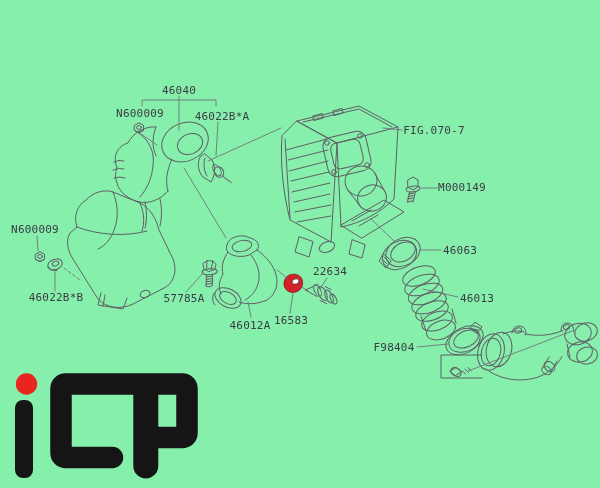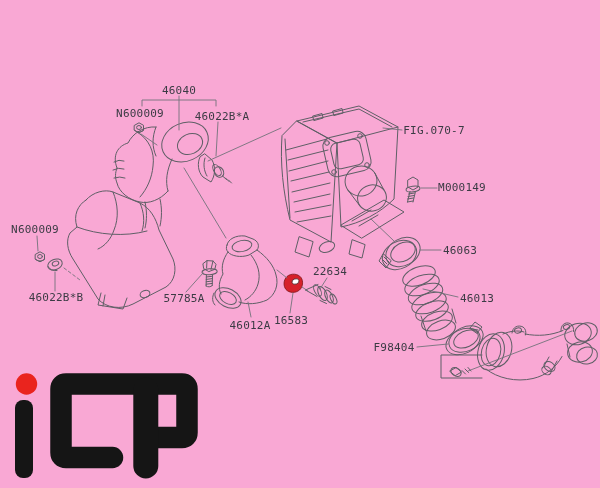--- a/index.html
+++ b/index.html
@@ -1,16 +1,16 @@
 <!DOCTYPE html>
 <html><head>
 <meta charset="utf-8">
 <style>
   html,body{margin:0;padding:0;background:#ffffff;}
-  .canvas{position:relative;width:600px;height:488px;background:#f9a8d4;overflow:hidden;
+  .canvas{position:relative;width:600px;height:488px;background:#86efac;overflow:hidden;
           font-family:"DejaVu Sans Mono", monospace;}
   svg{display:block}
   .art path,.art ellipse,.art rect,.art circle,.art polyline{
       fill:none;stroke:#5f5f66;stroke-width:1;stroke-linecap:round;stroke-linejoin:round;}
   .leader{fill:none;stroke:#73737a;stroke-width:0.9;stroke-linecap:round;}
   .dashed{stroke-dasharray:3 2.5;}
   .label{font:11px "DejaVu Sans Mono", monospace;fill:#3b3b44;letter-spacing:0.2px;}
   .redpart{stroke:#7e1216;stroke-width:0.8;}
   .redhole{fill:#ffffff;stroke:#5a2a2e;stroke-width:0.9;}
   .logo-stroke{fill:none;stroke-width:21.5;}

